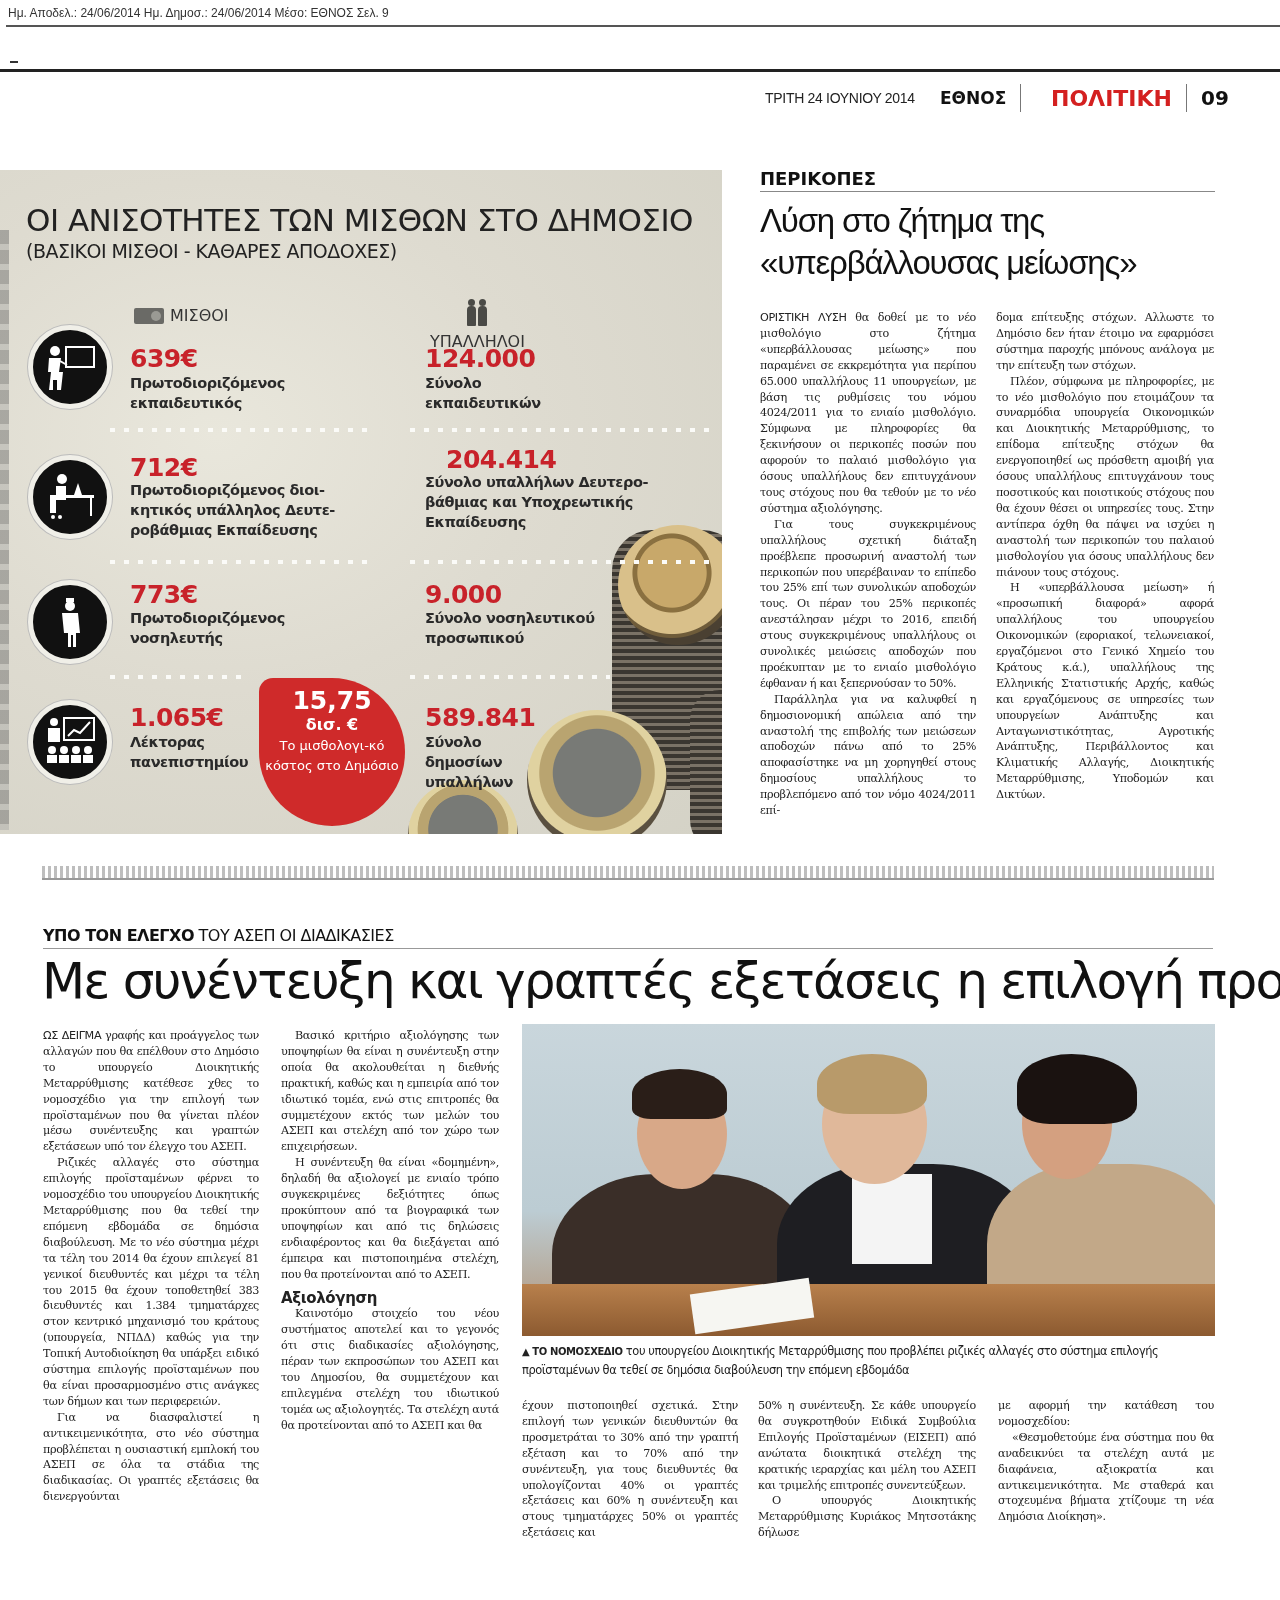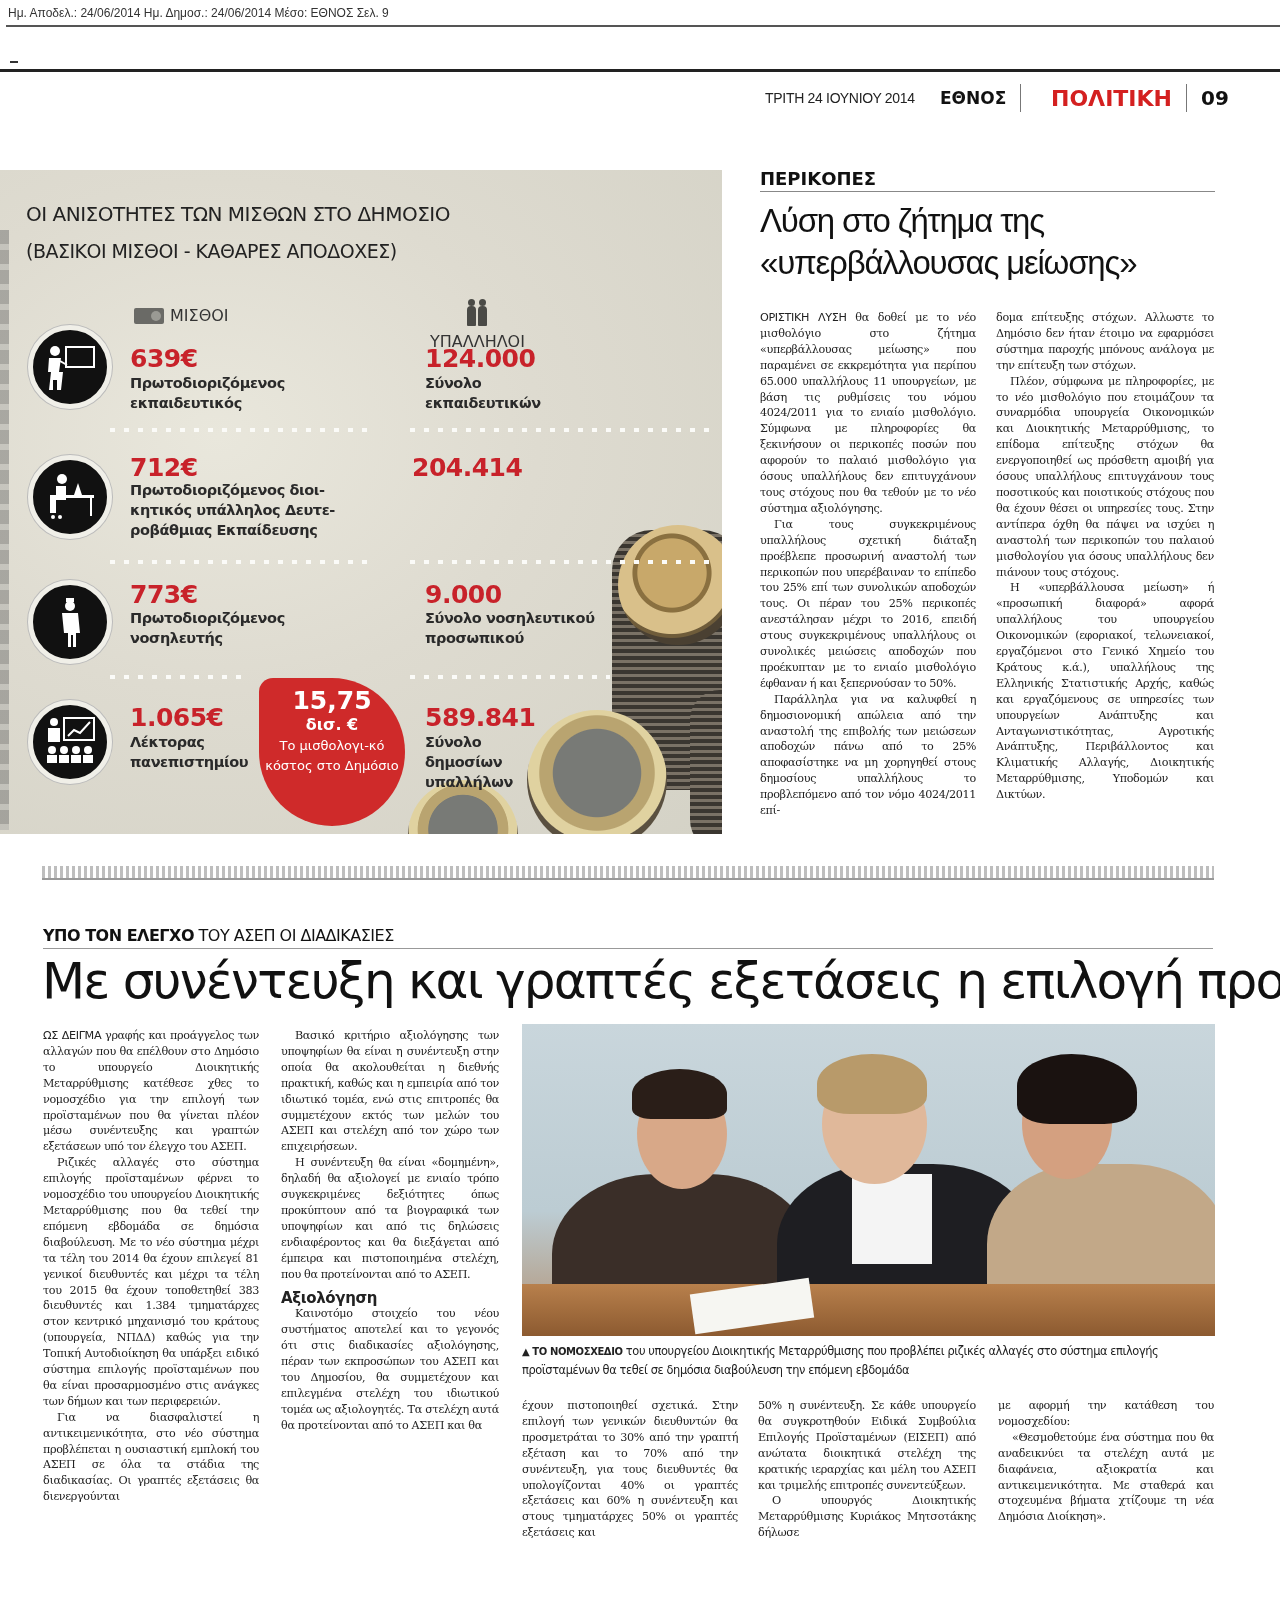--- a/index.html
+++ b/index.html
@@ -16,21 +16,21 @@
   .mh-brand { font-family: "DejaVu Sans", sans-serif; font-weight: bold; font-size: 17px; color: #111; width: 80px; }
   .mh-sep { width: 1px; height: 28px; background: #777; margin-right: 30px; }
   .mh-section { font-family: "DejaVu Sans", sans-serif; font-weight: bold; font-size: 22px; color: #d42020; width: 135px; }
   .mh-sep2 { width: 1px; height: 28px; background: #777; margin-right: 14px; }
   .mh-page { font-family: "DejaVu Sans", sans-serif; font-weight: bold; font-size: 20px; color: #111; }
 
   
   .info { position: absolute; left: 0; top: 170px; width: 722px; height: 664px;
     background: radial-gradient(ellipse at 30% 40%, #e9e7dc 0%, #dedbd0 45%, #d4d2c6 100%); overflow: hidden; }
   .info-edge { position: absolute; left: 0; top: 60px; width: 9px; height: 600px; background: repeating-linear-gradient(#7a7a78 0 14px, #b0b0ac 14px 20px); opacity: .55; }
-  .info-title { position: absolute; left: 26px; top: 32px; font-family: "DejaVu Sans", sans-serif; font-size: 20px; color: #222; letter-spacing: -0.5px; }
+  .info-title { position: absolute; left: 26px; top: 32px; font-family: "DejaVu Sans", sans-serif; font-size: 31px; color: #222; letter-spacing: -0.5px; }
   .info-subtitle { position: absolute; left: 26px; top: 70px; font-family: "DejaVu Sans", sans-serif; font-size: 19px; color: #222; letter-spacing: -0.5px; }
   .col-head { position: absolute; top: 136px; display: flex; align-items: center; gap: 6px; font-family: "DejaVu Sans", sans-serif; font-size: 16px; color: #333; }
   .col-head.left { left: 134px; }
   .col-head.right { left: 430px; flex-direction: column; }
   .money-icon { width: 30px; height: 16px; background: #6a6a66; border-radius: 2px; position: relative; }
   .money-icon::after { content: ""; position: absolute; right: 3px; top: 3px; width: 10px; height: 10px; border-radius: 50%; background: #9a9a94; }
   .people-icon { display: flex; gap: 2px; }
   .people-icon span { display: block; width: 9px; height: 20px; background: #4a4a46; border-radius: 4px 4px 1px 1px; position: relative; }
   .people-icon span::before { content: ""; position: absolute; left: 1px; top: -7px; width: 7px; height: 7px; border-radius: 50%; background: #4a4a46; }
 
@@ -137,21 +137,22 @@
         <rect x="10" y="28" width="6" height="18" fill="#fff"></rect>
         <rect x="26" y="28" width="28" height="3" fill="#fff"></rect>
         <rect x="50" y="31" width="2" height="18" fill="#fff"></rect>
         <path d="M38 16l4 12h-8z" fill="#fff"></path>
         <circle cx="13" cy="50" r="2" fill="#fff"></circle>
         <circle cx="20" cy="50" r="2" fill="#fff"></circle>
       </svg>
   </div>
   <div class="stat-value" style="left:130px; top:283px;">712€</div>
   <div class="stat-label" style="left:130px; top:310px; width:210px;">Πρωτοδιοριζόμενος διοι-κητικός υπάλληλος Δευτε-ροβάθμιας Εκπαίδευσης</div>
-  <div class="stat-value" style="left:412px; top:275px;margin-top:8px;">204.414</div>
+  <div class="stat-value" style="left:446px; top:275px;">204.414</div>
+  <div class="stat-label" style="left:425px; top:302px; width:230px;">Σύνολο υπαλλήλων Δευτερο-βάθμιας και Υποχρεωτικής Εκπαίδευσης</div>
 
   <div class="dots" style="left:110px; top:390px; width:260px;"></div>
   <div class="dots" style="left:410px; top:390px; width:300px;"></div>
 
   <div class="circle-icon" style="top:410px;">
     <svg width="60" height="60" viewBox="0 0 60 60">
         <rect x="26" y="6" width="8" height="4" fill="#fff"></rect>
         <circle cx="30" cy="14" r="5" fill="#fff"></circle>
         <path d="M22 21h16l2 20h-4v14h-3v-12h-2v12h-3v-14h-4z" fill="#fff"></path>
       </svg>

